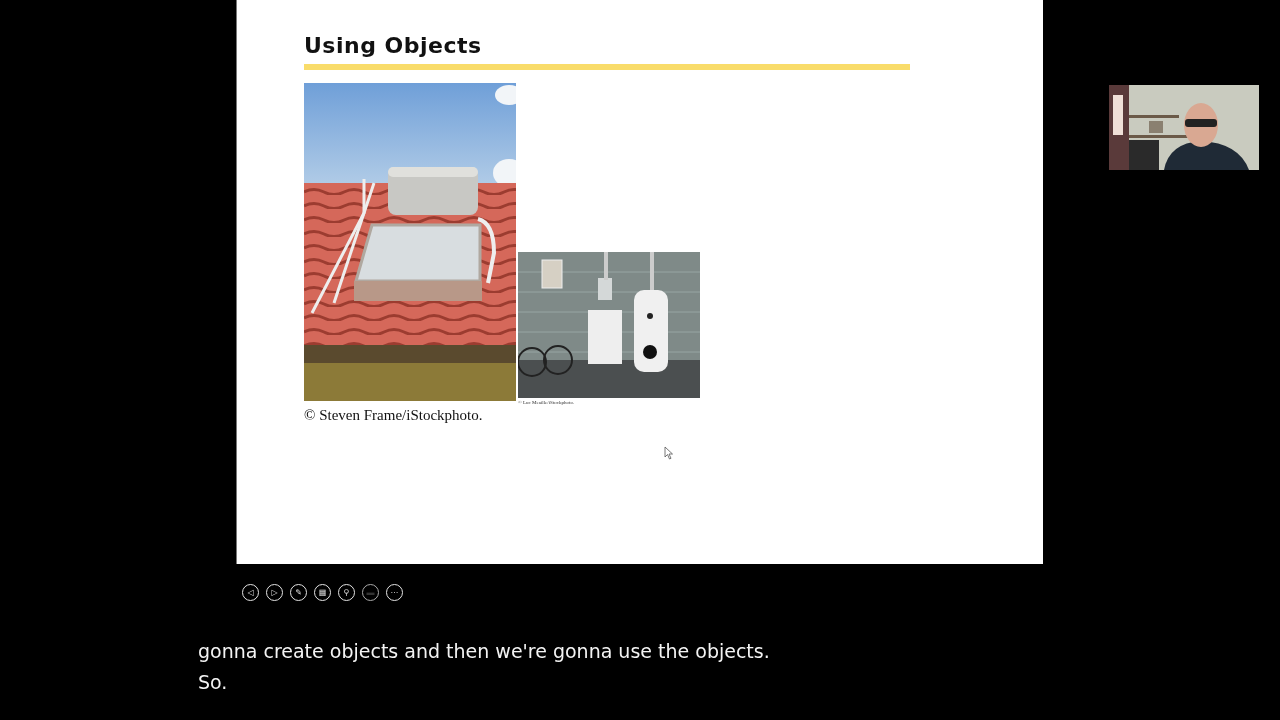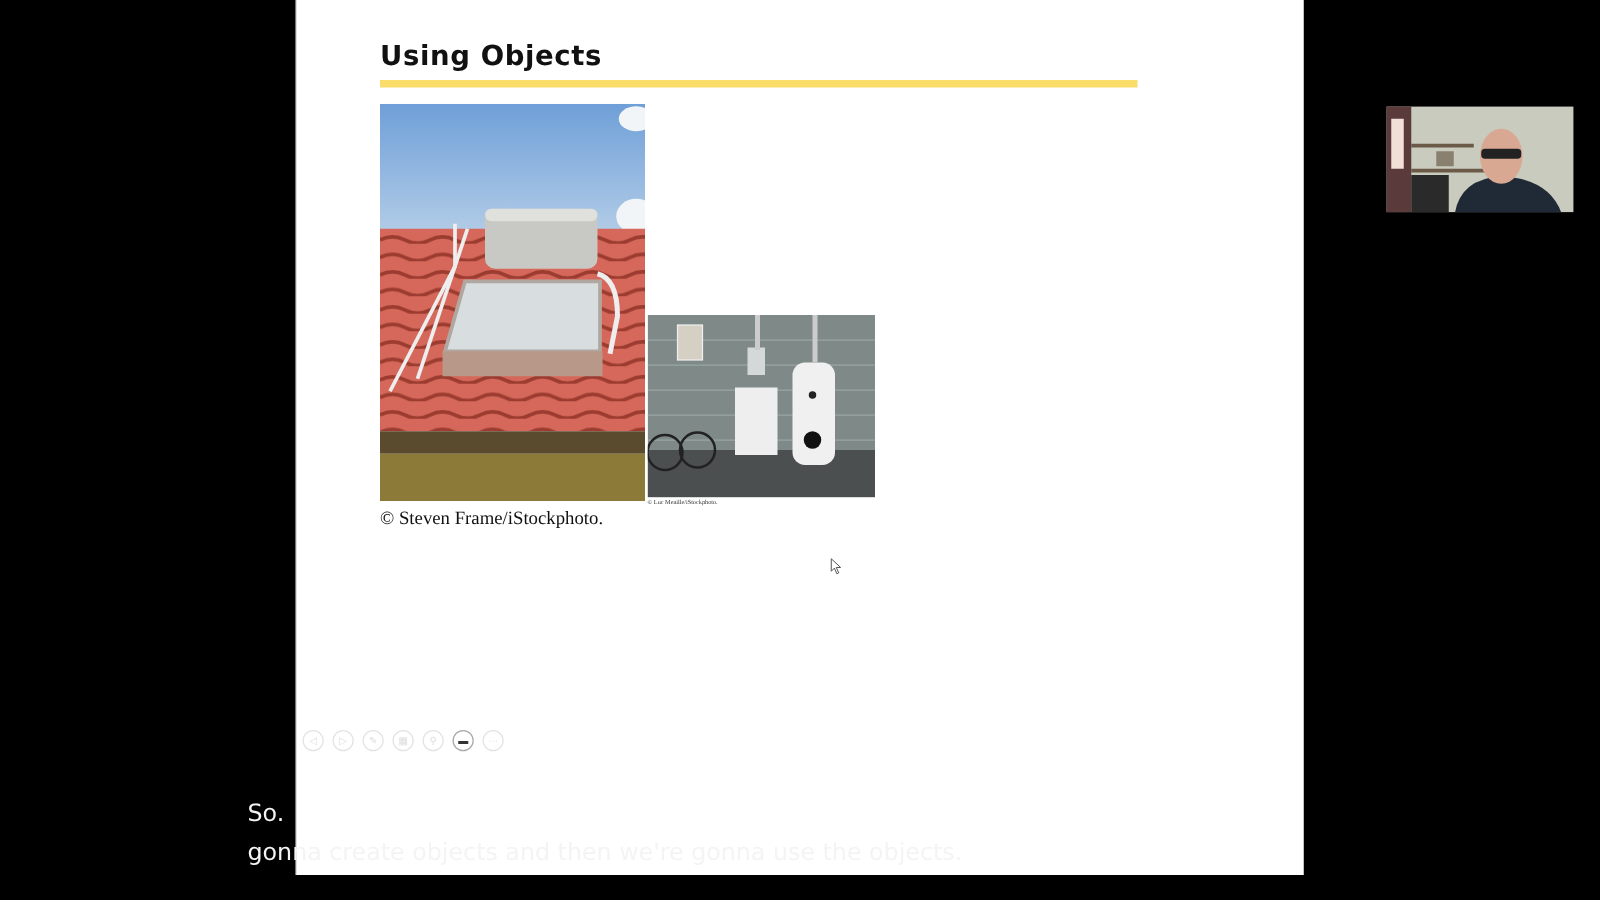--- a/index.html
+++ b/index.html
@@ -1,17 +1,17 @@
 <!DOCTYPE html>
 <html><head>
 <meta charset="utf-8">
 <style>
   html, body { margin:0; padding:0; }
   body { width:1280px; height:720px; background:#000; position:relative; overflow:hidden; font-family:"Liberation Sans", sans-serif; }
-  .slide { position:absolute; left:236px; top:0; width:806px; height:700px; background:#fff; border-left:1px solid #777; }
+  .slide { position:absolute; left:236px; top:0; width:806px; height:564px; background:#fff; border-left:1px solid #777; }
   .title { position:absolute; left:67px; top:33px; font-family:"DejaVu Sans", sans-serif; font-weight:bold; font-size:22px; letter-spacing:0.5px; color:#111; margin:0; }
   .title-bar { position:absolute; left:67px; top:64px; width:606px; height:6px; background:#f9dc6a; }
   .body-text { position:absolute; left:300px; top:86px; width:430px; font-size:14.4px; line-height:18.3px; color:#111; margin:0; }
   .photo-solar { position:absolute; left:67px; top:83px; width:212px; height:318px; overflow:hidden; }
   .photo-basement { position:absolute; left:281px; top:252px; width:182px; height:146px; overflow:hidden; }
   .caption-1 { position:absolute; left:67px; top:407px; font-family:Liberation Serif, serif; font-size:15px; color:#111; }
   .caption-2 { position:absolute; left:281px; top:400px; font-family:"Liberation Serif", serif; font-size:5px; color:#333; }
   .cursor { position:absolute; left:427px; top:446px; }
   .toolbar { position:absolute; left:0; top:580px; height:24px; display:flex; gap:7px; padding-left:5px; align-items:center; }
   .tb-btn { width:17px; height:17px; border-radius:50%; border:1px solid #e4e4e4; display:flex; align-items:center; justify-content:center; font-size:8px; color:#ddd; box-sizing:border-box; }
@@ -109,15 +109,15 @@
     <rect x="20" y="50" width="60" height="3" fill="#6b5a48"></rect>
     <rect x="40" y="36" width="14" height="12" fill="#8a8070"></rect>
     <rect x="20" y="55" width="30" height="30" fill="#2a2a2a"></rect>
     <path d="M55 85 Q60 58 92 56 Q130 58 140 85 Z" fill="#1f2a36"></path>
     <ellipse cx="92" cy="40" rx="17" ry="22" fill="#d9a892"></ellipse>
     <rect x="76" y="34" width="32" height="8" rx="3" fill="#222"></rect>
   </svg>
 </div>
 
 <div class="subtitles">
+  <div>gonna create objects and then we're gonna use the objects.</div>
   <div>So.</div>
-  <div>gonna create objects and then we're gonna use the objects.</div>
 </div>
 
 </body></html>

